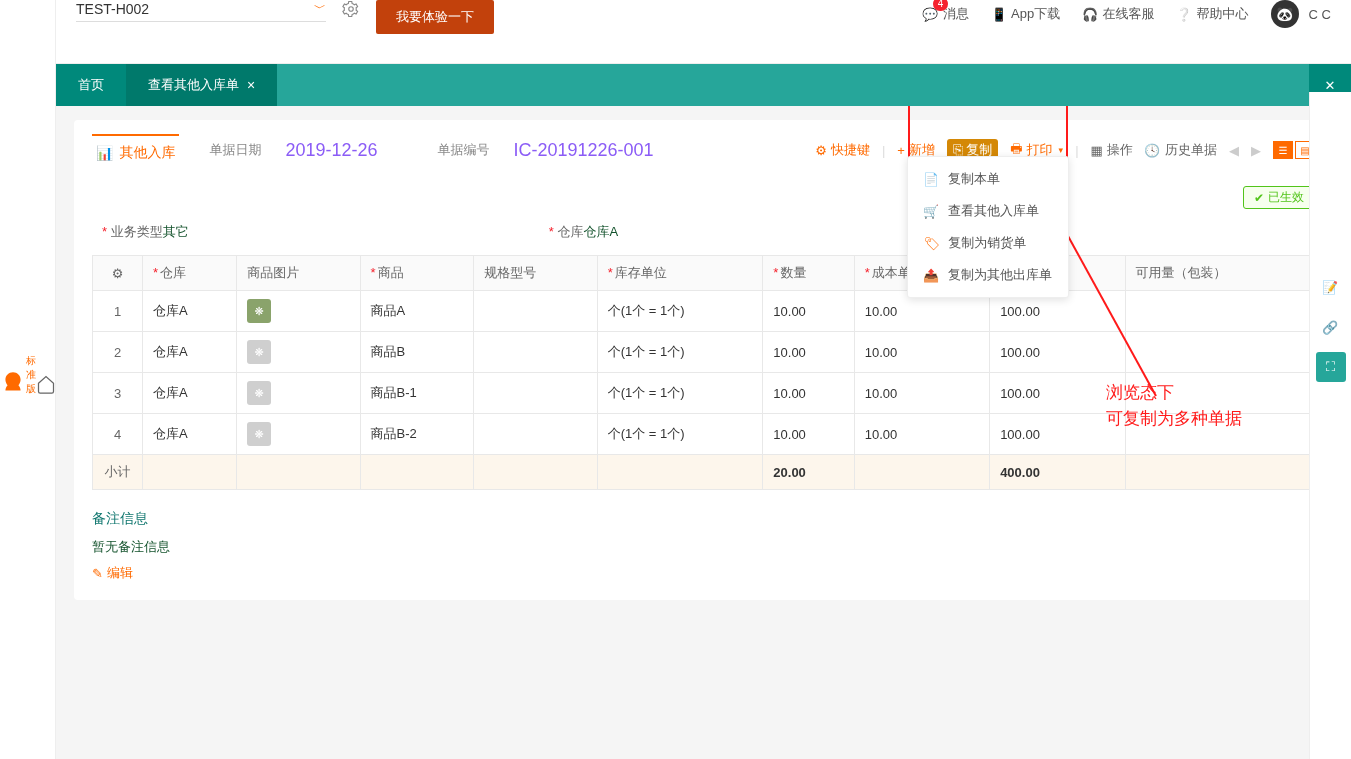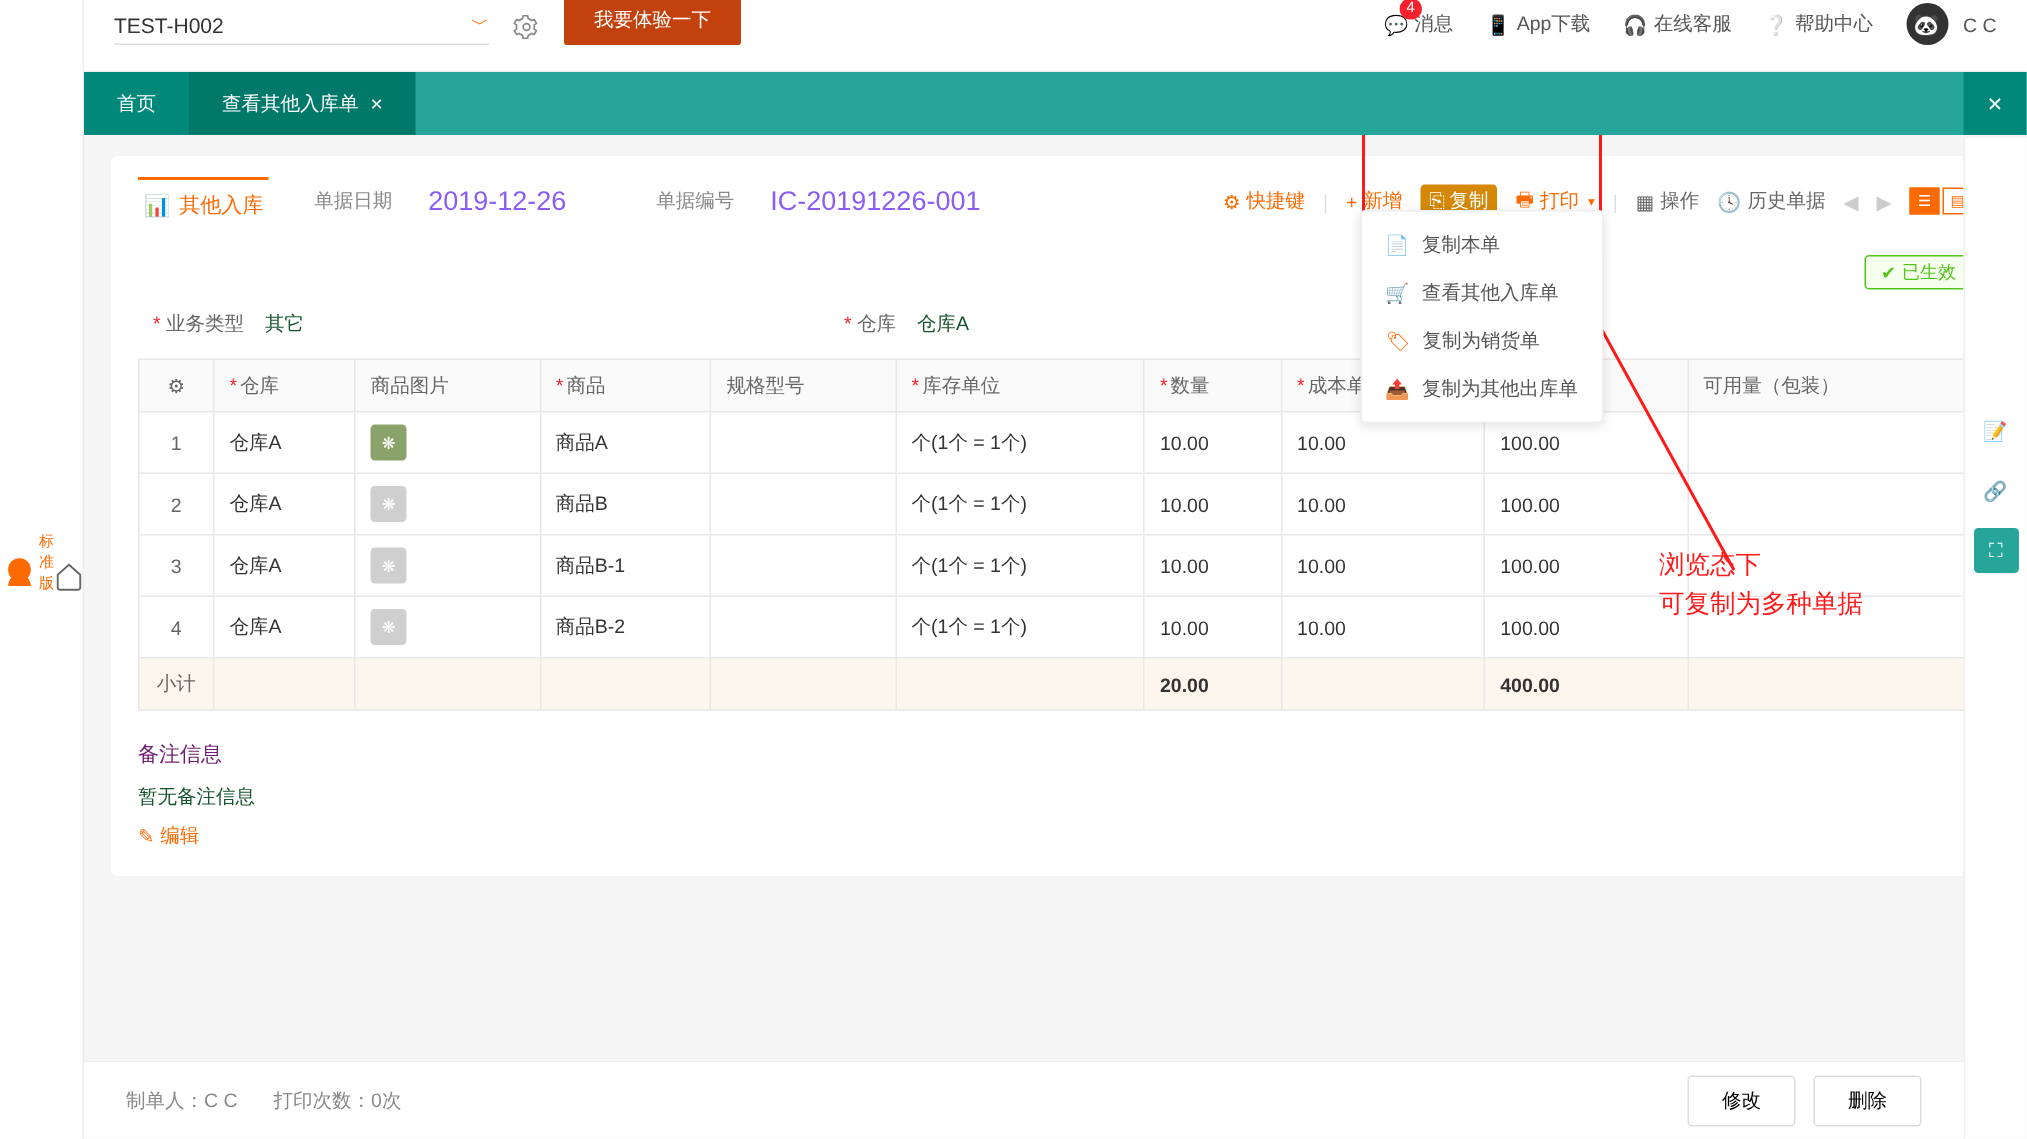--- a/index.html
+++ b/index.html
@@ -5,21 +5,21 @@
 *{box-sizing:border-box;margin:0;padding:0;font-family:"Microsoft YaHei","PingFang SC",Arial,sans-serif}
 body{background:#f5f5f5;font-size:13px;color:#333;overflow:hidden}
 .app{display:flex;height:759px;width:1351px;position:relative}
 .sidebar{width:56px;background:#fff;border-right:1px solid #eee;display:flex;flex-direction:row;align-items:center;padding-top:8px}
 .logo{width:30px;height:30px;display:flex;align-items:center;justify-content:center;margin-bottom:2px}
 .logo svg{fill:#ff6a00}
 .logo-sub{font-size:10px;color:#ff6a00;margin-bottom:18px}
 .side-ico{width:24px;height:24px;margin:10px 0;display:flex;align-items:center;justify-content:center;color:#666;cursor:pointer}
 .side-ico svg{stroke:#666;fill:none;stroke-width:1.5}
 .main{flex:1;display:flex;flex-direction:column;min-width:0}
-.topbar{height:48px;background:#fff;border-bottom:1px solid #eee;display:flex;align-items:flex-end;padding:17px 20px}
+.topbar{height:64px;background:#fff;border-bottom:1px solid #eee;display:flex;align-items:flex-start;padding:0 20px}
 .sel-box{display:flex;align-items:center;font-size:14px;color:#333;width:250px;border-bottom:1px solid #ddd;padding-bottom:4px;justify-content:space-between}
 .chev{color:#ff6a00;font-size:12px}
 .gear{margin:0 16px;color:#888;cursor:pointer}
 .trial-btn{background:#c2410c;color:#fff;border:none;padding:8px 20px;border-radius:2px;font-size:13px;cursor:pointer}
 .top-right{margin-left:auto;display:flex;align-items:center;gap:22px}
 .tr-item{display:flex;align-items:center;gap:4px;color:#555;font-size:13px;cursor:pointer;position:relative}
 .badge{position:absolute;top:-8px;left:10px;background:#f5222d;color:#fff;border-radius:8px;font-size:10px;padding:0 5px;line-height:14px}
 .avatar{width:28px;height:28px;border-radius:50%;background:#333;display:flex;align-items:center;justify-content:center;color:#fff;font-size:14px;margin-right:6px}
 .tabs-row{height:42px;background:#26a69a;display:flex;align-items:center;position:relative}
 .tab{height:100%;display:flex;align-items:center;padding:0 22px;color:#e0f2f1;font-size:13px;cursor:pointer}
@@ -39,35 +39,35 @@
 .ha-item.orange{color:#ff6a00}
 .copy-btn{background:#d48806;color:#fff;padding:2px 6px;border-radius:3px;display:flex;align-items:center;gap:3px}
 .divider{color:#ddd}
 .view-toggle{display:flex;gap:2px}
 .vt{width:20px;height:18px;border:1px solid #ff6a00;display:flex;align-items:center;justify-content:center;font-size:10px;cursor:pointer}
 .vt.on{background:#ff6a00;color:#fff}
 .vt.off{background:#fff;color:#ff6a00}
 .status-row{display:flex;justify-content:flex-end;padding:6px 18px}
 .status-pill{border:1px solid #52c41a;color:#52c41a;background:#f6ffed;padding:2px 10px;border-radius:3px;font-size:12px;display:flex;align-items:center;gap:4px}
 .fields-row{display:flex;padding:8px 18px 14px;gap:80px}
-.field{display:flex;align-items:center;gap:14px;font-size:13px}
+.field{display:flex;align-items:center;font-size:13px}
 .req{color:#f5222d}
 .field-label{color:#666}
 .field-val{color:#14532d}
 .table-wrap{padding:0 18px 10px}
 table{width:100%;border-collapse:collapse;font-size:13px}
 th,td{border:1px solid #e8e8e8;padding:8px 10px;text-align:left}
 th{background:#fafafa;color:#666;font-weight:normal}
 th .req{margin-right:2px}
 .row-num{text-align:center;width:50px;color:#666}
 .gear-th{width:44px;text-align:center}
 .img-cell{width:24px;height:24px;border-radius:3px;display:inline-flex;align-items:center;justify-content:center;color:#fff;font-size:11px}
 .subtotal td{background:#fdf6ec;font-weight:500}
 .remarks{padding:10px 18px 18px}
-.remarks-title{font-size:14px;color:#701a75;margin-bottom:10px}
+.remarks-title{font-size:14px;color:#0f766e;margin-bottom:10px}
 .remarks-empty{color:#14532d;font-size:13px;margin-bottom:8px}
 .edit-link{color:#ff6a00;font-size:13px;cursor:pointer;display:flex;align-items:center;gap:4px}
 .footer{position:absolute;bottom:0;left:56px;right:42px;height:52px;background:#fff;border-top:1px solid #eee;display:flex;align-items:center;padding:0 28px}
 .footer-info{color:#888;font-size:13px;display:flex;gap:24px}
 .footer-btns{margin-left:auto;display:flex;gap:12px}
 .fbtn{border:1px solid #ddd;background:#fff;padding:7px 22px;border-radius:3px;font-size:13px;cursor:pointer}
 .dropdown{position:absolute;top:36px;right:264px;background:#fff;border:1px solid #eee;box-shadow:0 2px 8px rgba(0,0,0,.12);border-radius:3px;padding:6px 0;min-width:140px;z-index:20}
 .dd-item{padding:7px 16px;display:flex;align-items:center;gap:8px;font-size:13px;color:#555;cursor:pointer}
 .dd-ico{color:#ff6a00;font-size:13px}
 .red-box{position:absolute;border:2px solid #ff1a1a;pointer-events:none;z-index:15}
@@ -389,23 +389,13 @@
       </div>
     </div>
   </div>
 
   <div class="right-rail">
     <div class="rail-ico">📝</div>
     <div class="rail-ico">🔗</div>
     <div class="rail-ico active">⛶</div>
   </div>
 
-  <div class="footer">
-    <div class="footer-info">
-      <span><span>制单人：</span><span>C C</span></span>
-      <span><span>打印次数：</span><span>0次</span></span>
-    </div>
-    <div class="footer-btns">
-      <button class="fbtn">修改</button>
-      <button class="fbtn">删除</button>
-    </div>
-  </div>
 </div>
 
 </body></html>

